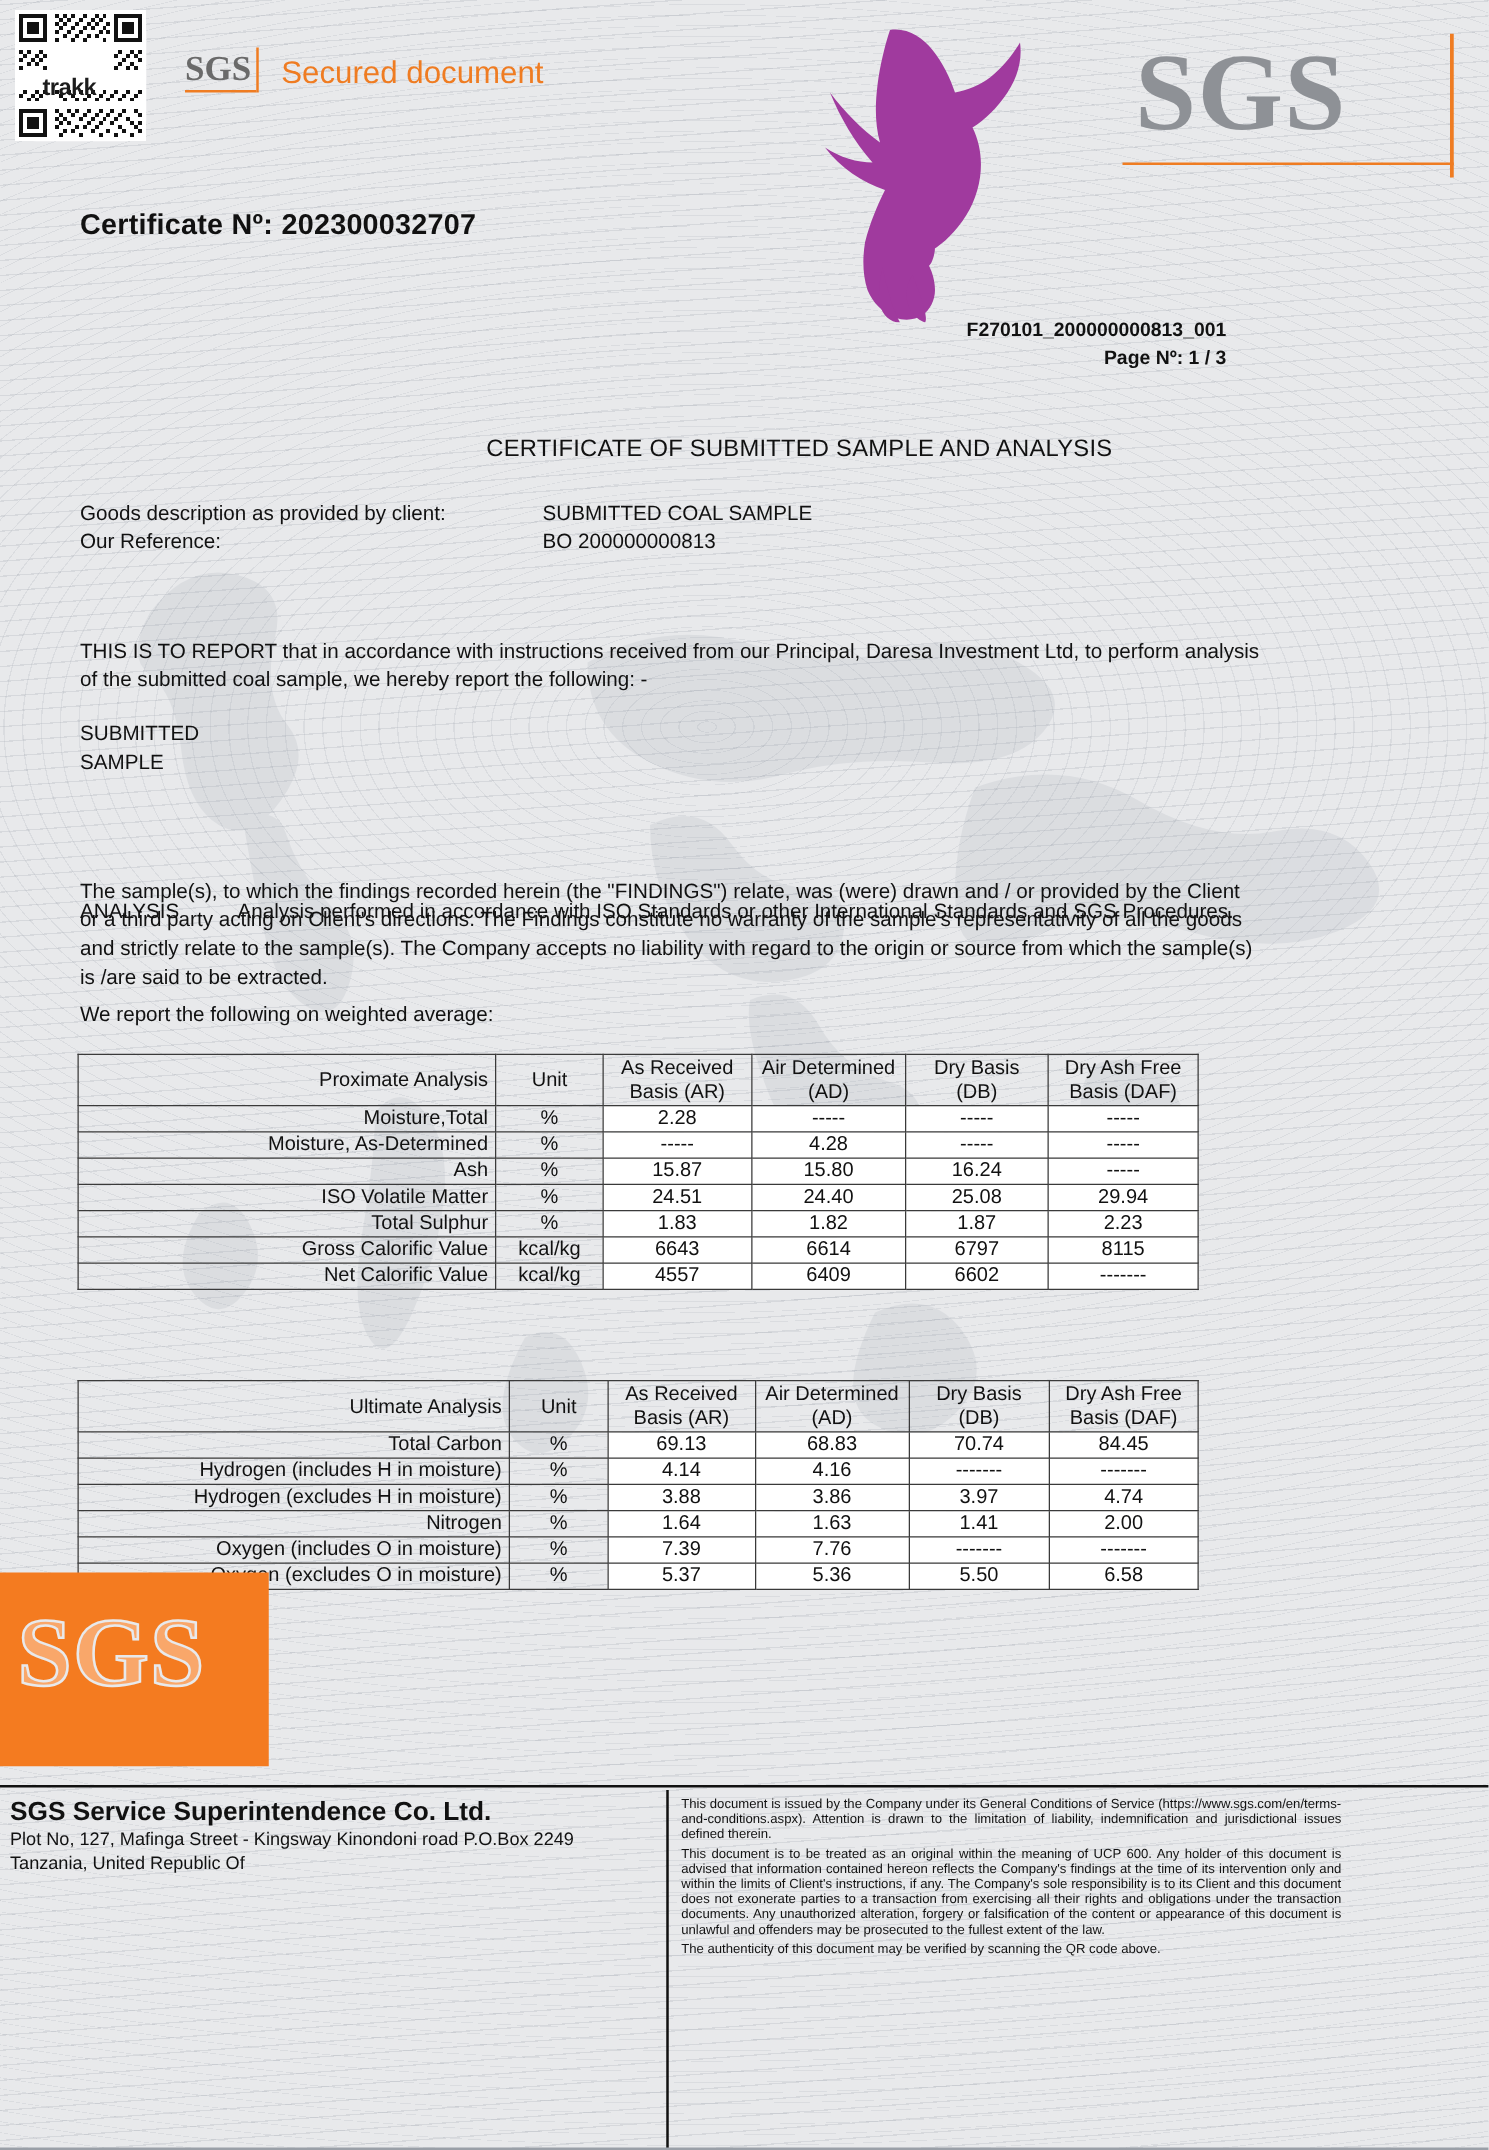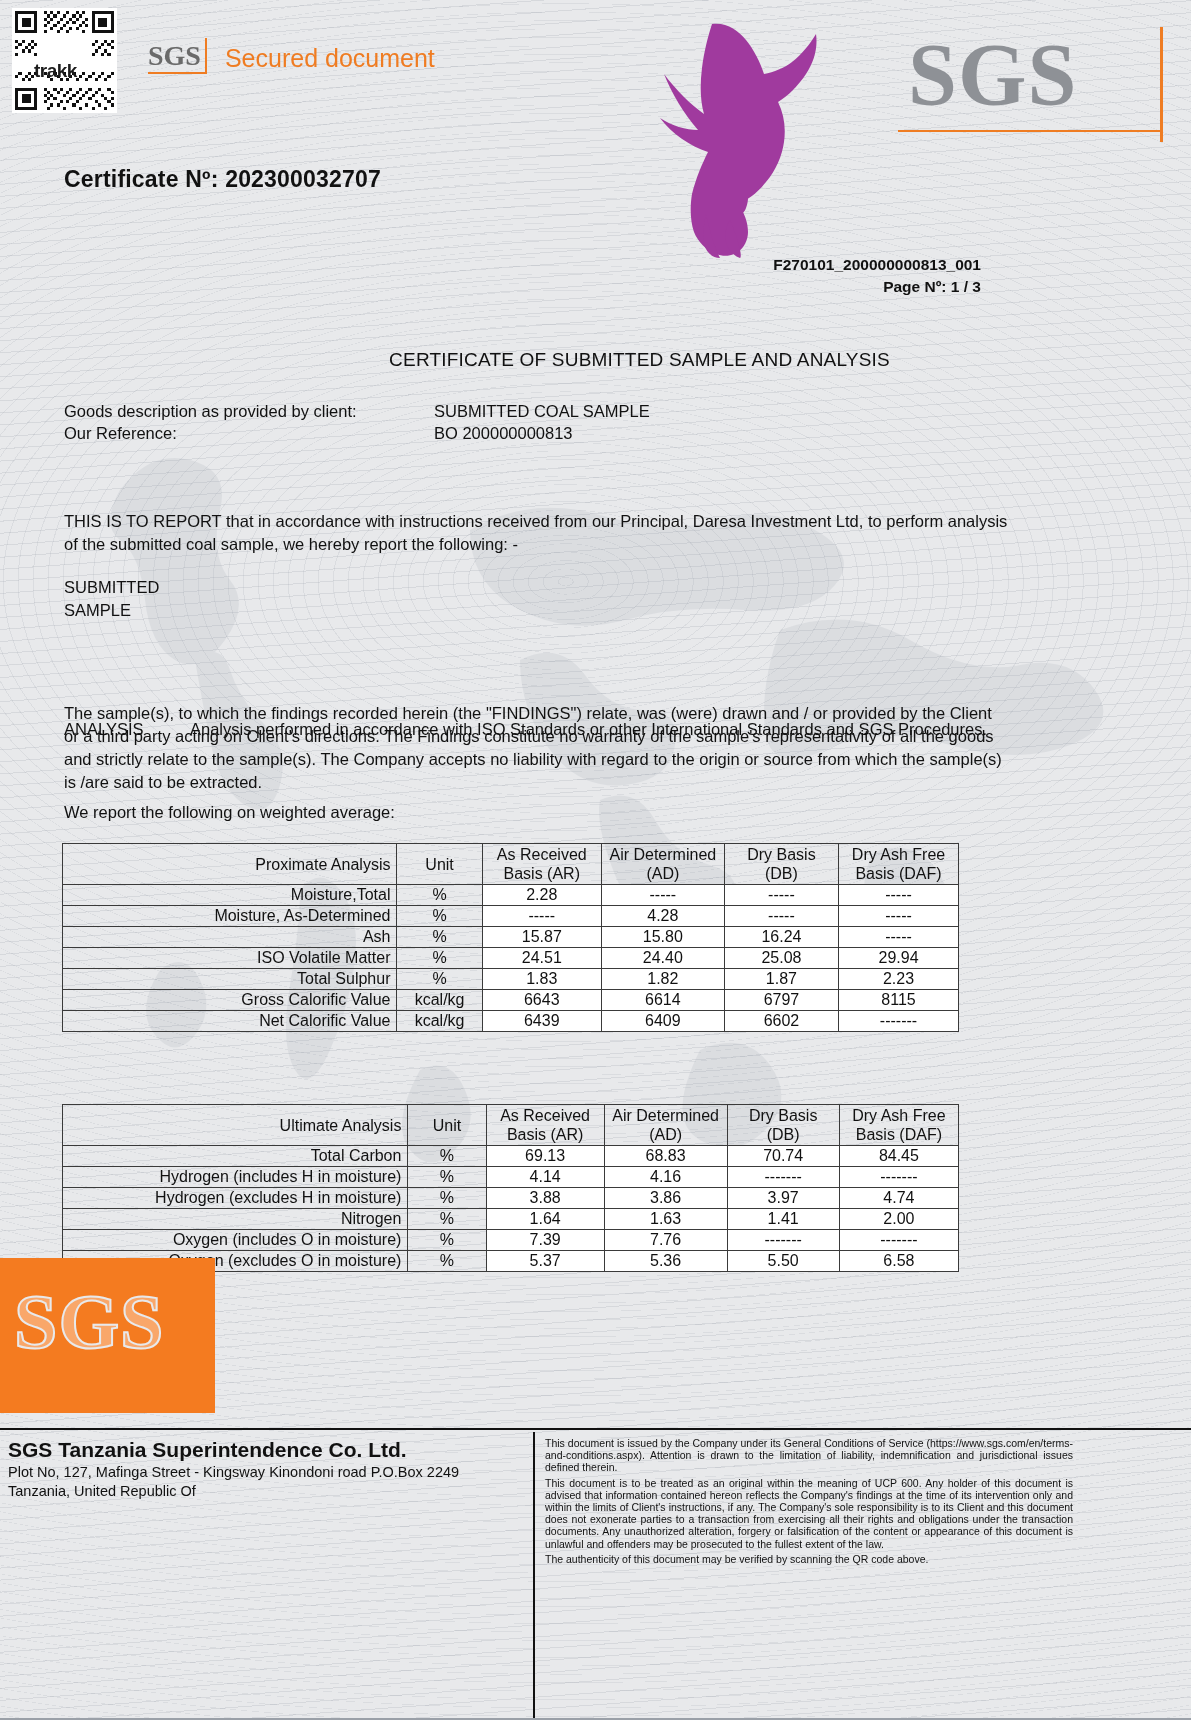--- a/index.html
+++ b/index.html
@@ -556,21 +556,21 @@
           <td class="c-name">Gross Calorific Value</td>
           <td class="c-unit">kcal/kg</td>
           <td class="c-val">6643</td>
           <td class="c-val">6614</td>
           <td class="c-val">6797</td>
           <td class="c-val-last">8115</td>
         </tr>
         <tr>
           <td class="c-name">Net Calorific Value</td>
           <td class="c-unit">kcal/kg</td>
-          <td class="c-val">6439</td>
+          <td class="c-val">4557</td>
           <td class="c-val">6409</td>
           <td class="c-val">6602</td>
           <td class="c-val-last">-------</td>
         </tr>
       </tbody>
   </table>
 
   <table class="an" id="tbl-ult">
     <thead>
       <tr>
@@ -650,21 +650,21 @@
       </tbody>
   </table>
 
   <div class="sgs-block"></div>
   <div class="sgs-block-text">SGS</div>
 
   <div class="footer-rule"></div>
   <div class="footer-div"></div>
 
   <div class="footer-left">
-    <div class="fl-title">SGS Tanzania Superintendence Co. Ltd.</div>
+    <div class="fl-title">SGS Service Superintendence Co. Ltd.</div>
     <div class="fl-addr">Plot No, 127, Mafinga Street - Kingsway Kinondoni road P.O.Box 2249</div>
     <div class="fl-addr">Tanzania, United Republic Of</div>
   </div>
 
   <div class="footer-right">
     <p class="fr-p">This document is issued by the Company under its General Conditions of Service (https://www.sgs.com/en/terms-and-conditions.aspx). Attention is drawn to the limitation of liability, indemnification and jurisdictional issues defined therein.</p>
     <p class="fr-p">This document is to be treated as an original within the meaning of UCP 600. Any holder of this document is advised that information contained hereon reflects the Company's findings at the time of its intervention only and within the limits of Client's instructions, if any. The Company's sole responsibility is to its Client and this document does not exonerate parties to a transaction from exercising all their rights and obligations under the transaction documents. Any unauthorized alteration, forgery or falsification of the content or appearance of this document is unlawful and offenders may be prosecuted to the fullest extent of the law.</p>
     <p class="fr-p">The authenticity of this document may be verified by scanning the QR code above.</p>
   </div>
 

